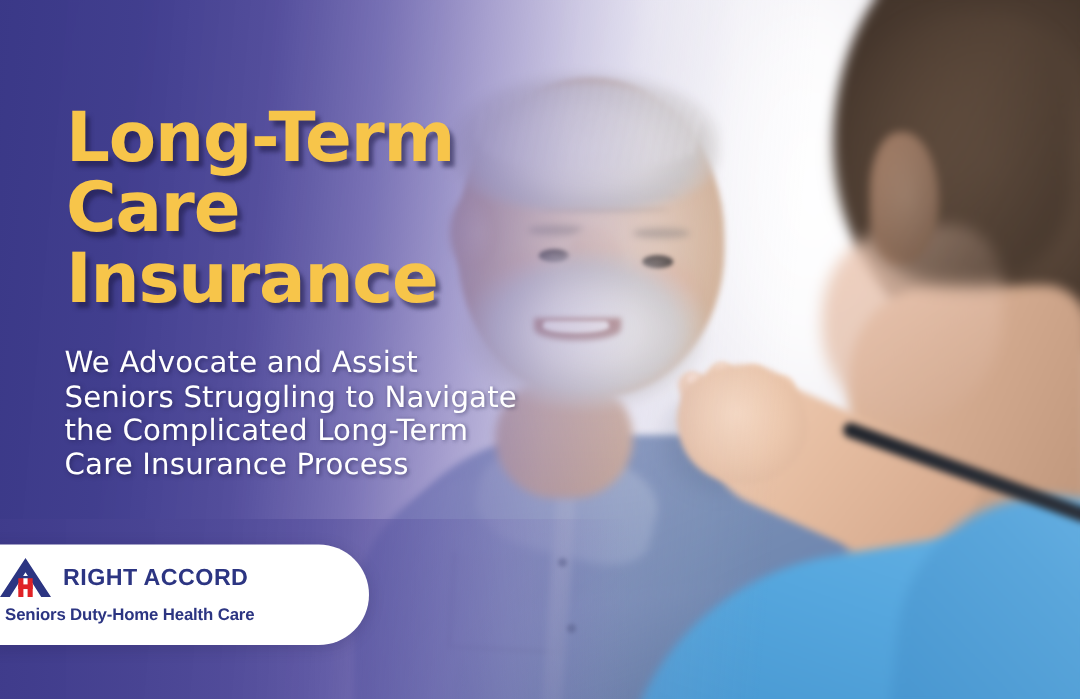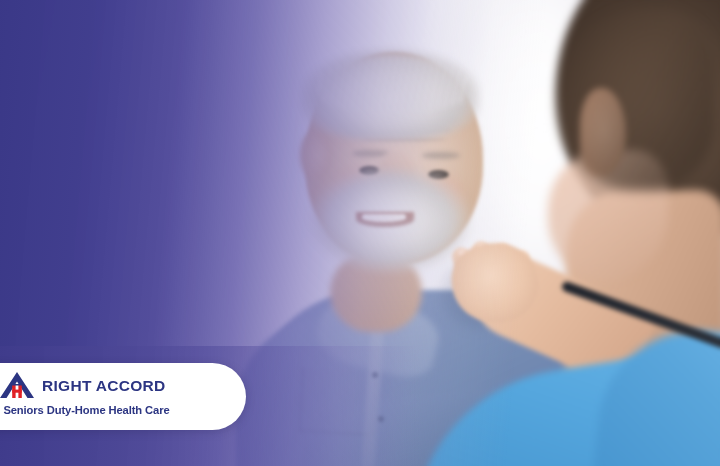--- a/index.html
+++ b/index.html
@@ -506,21 +506,28 @@
     <div class="nurse-shoulder"></div>
     <div class="nurse-shoulder2"></div>
     <div class="nurse-strap"></div>
 
     <div class="photo-blur"></div>
   </div>
 
   <div class="brand-overlay"></div>
   <div class="bottom-tint"></div>
 
-
+  <h1 class="headline">Long-Term
+Care
+Insurance</h1>
+
+  <p class="subhead">We Advocate and Assist
+Seniors Struggling to Navigate
+the Complicated Long-Term
+Care Insurance Process</p>
 
   <div class="logo-badge">
     <div class="logo-inner">
       <div class="logo-row">
         <span class="logo-mark">
           <svg width="38" height="30" viewBox="0 0 38 30" xmlns="http://www.w3.org/2000/svg">
             <path d="M19 1 L36 27 L29.5 27 L19 10.5 L8.5 27 L2 27 Z" fill="#2c3582"></path>
             <g fill="#e02226">
               <rect x="14.2" y="14" width="3.4" height="13"></rect>
               <rect x="20.4" y="14" width="3.4" height="13"></rect>

